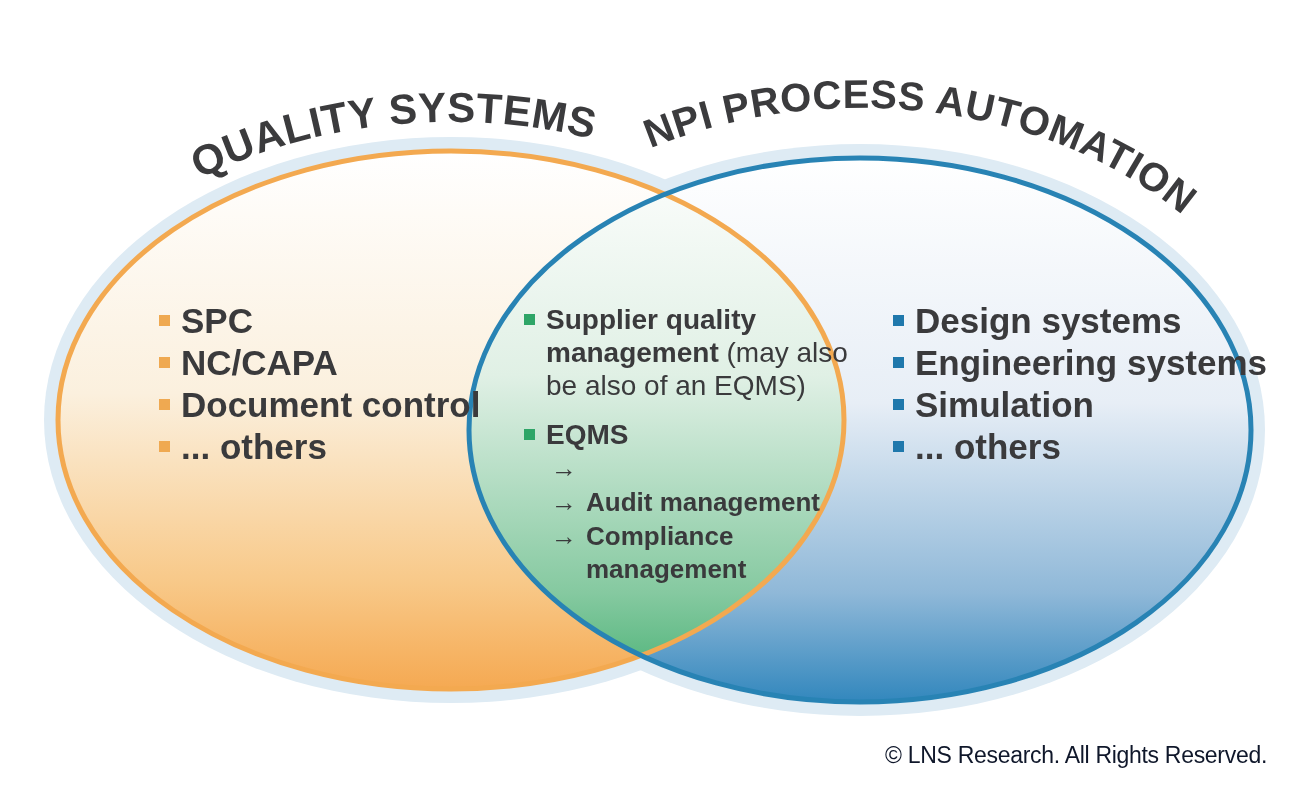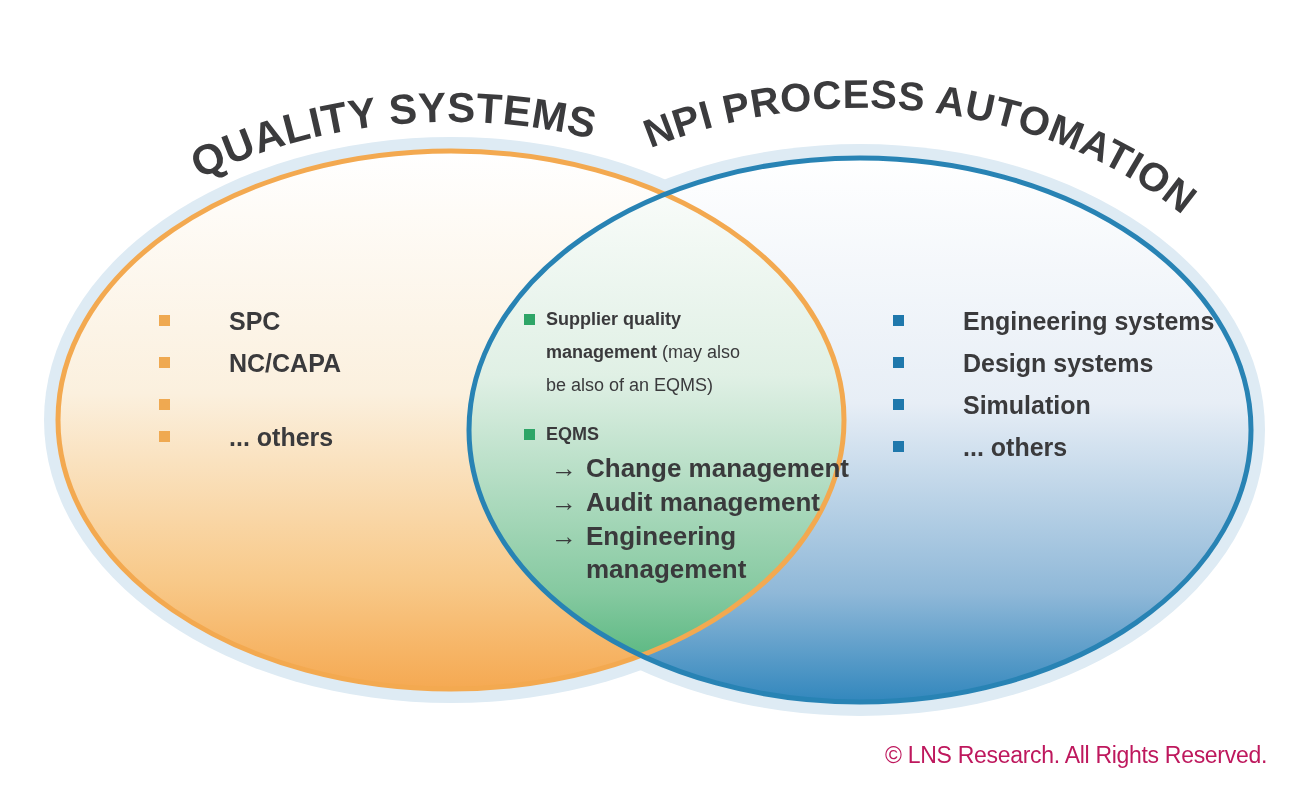--- a/index.html
+++ b/index.html
@@ -16,32 +16,32 @@
   .arc-title {
     font-family: "Liberation Sans", sans-serif;
     font-weight: 700;
     font-size: 42px;
     letter-spacing: 0.5px;
   }
   .arc-title-right { font-size: 40px; }
 
   
   .vlist { position: absolute; font-weight: 700; }
-  .vitem { display: flex; align-items: flex-start; line-height: 30px; font-size: 25px; margin-bottom: 12px; gap: 48px; }
+  .vitem { display: flex; align-items: flex-start; line-height: 30px; font-size: 35px; margin-bottom: 12px; }
   .bullet {
     width: 11px; height: 11px; flex: 0 0 11px;
     margin-top: 9px; margin-right: 11px;
     display: inline-block;
   }
   .left-list  { left: 159px; top: 306px; }
   .right-list { left: 893px; top: 306px; }
 
   
   .center-list { left: 524px; top: 303px; }
-  .citem { display: flex; align-items: flex-start; font-size: 18px; line-height: 33px; }
+  .citem { display: flex; align-items: flex-start; font-size: 28px; line-height: 33px; }
   .citem .bullet { margin-top: 11px; }
   .ctext { display: block; }
   .cline .normal { font-weight: 400; }
   .citem-eqms { margin-top: 16px; }
   .subitem { display: flex; align-items: flex-start; margin-left: 27px; font-size: 26px; line-height: 33px; margin-top: 1px; }
   .subarrow { margin-right: 9px; font-weight: 700; }
   .subline { display: block; }
 
   .footer-note {
     position: absolute;
@@ -108,20 +108,21 @@
     <div class="vitem">
       <span class="bullet" style="background-color: rgb(239, 169, 81);"></span>
       <span>SPC</span>
     </div>
     <div class="vitem">
       <span class="bullet" style="background-color: rgb(239, 169, 81);"></span>
       <span>NC/CAPA</span>
     </div>
     <div class="vitem">
       <span class="bullet" style="background-color: rgb(239, 169, 81);"></span>
+      <span>Document control</span>
     </div>
     <div class="vitem">
       <span class="bullet" style="background-color: rgb(239, 169, 81);"></span>
       <span>... others</span>
     </div>
   </div>
 
   <div class="vlist center-list" style="color: rgb(58, 58, 60);">
     <div class="citem">
       <span class="bullet" style="background-color: rgb(46, 165, 103);"></span>
@@ -130,53 +131,50 @@
         <div class="cline"><span class="bold">management</span><span class="normal"> (may also</span></div>
         <div class="cline"><span class="bold"></span><span class="normal">be also of an EQMS)</span></div>
       </div>
     </div>
     <div class="citem citem-eqms">
       <span class="bullet" style="background-color: rgb(46, 165, 103);"></span>
       <span>EQMS</span>
     </div>
     <div class="subitem">
       <span class="subarrow">→</span>
-      <span class="subtext">
-        <span class="subline">Change management</span>
-      </span>
     </div>
     <div class="subitem">
       <span class="subarrow">→</span>
       <span class="subtext">
         <span class="subline">Audit management</span>
       </span>
     </div>
     <div class="subitem">
       <span class="subarrow">→</span>
       <span class="subtext">
-        <span class="subline">Engineering</span>
+        <span class="subline">Compliance</span>
         <span class="subline">management</span>
       </span>
     </div>
   </div>
 
   <div class="vlist right-list" style="color: rgb(58, 58, 60);">
     <div class="vitem">
       <span class="bullet" style="background-color: rgb(31, 120, 172);"></span>
-      <span>Engineering systems</span>
+      <span>Design systems</span>
     </div>
     <div class="vitem">
       <span class="bullet" style="background-color: rgb(31, 120, 172);"></span>
-      <span>Design systems</span>
+      <span>Engineering systems</span>
     </div>
     <div class="vitem">
       <span class="bullet" style="background-color: rgb(31, 120, 172);"></span>
       <span>Simulation</span>
     </div>
     <div class="vitem">
       <span class="bullet" style="background-color: rgb(31, 120, 172);"></span>
       <span>... others</span>
     </div>
   </div>
 
-  <div class="footer-note" style="color: #be185d;">© LNS Research. All Rights Reserved.</div>
+  <div class="footer-note" style="color: #0f172a;">© LNS Research. All Rights Reserved.</div>
 
 </div>
 
 </body></html>

